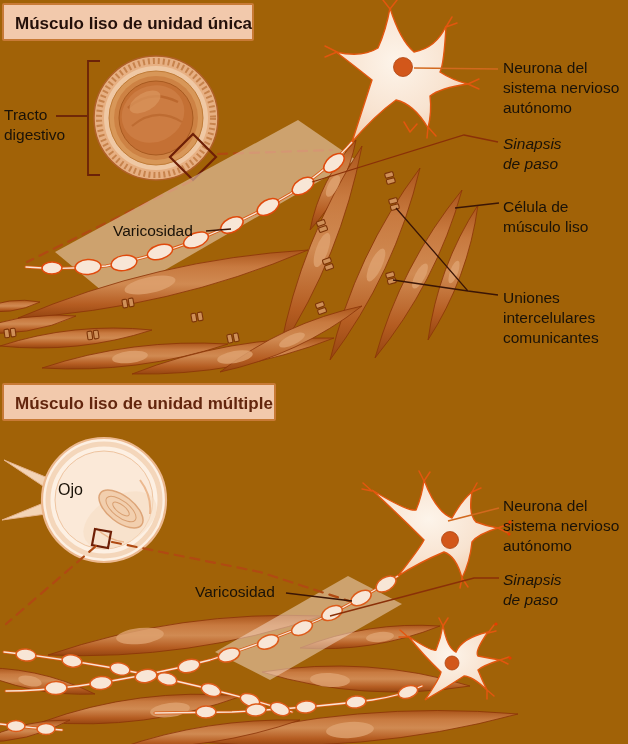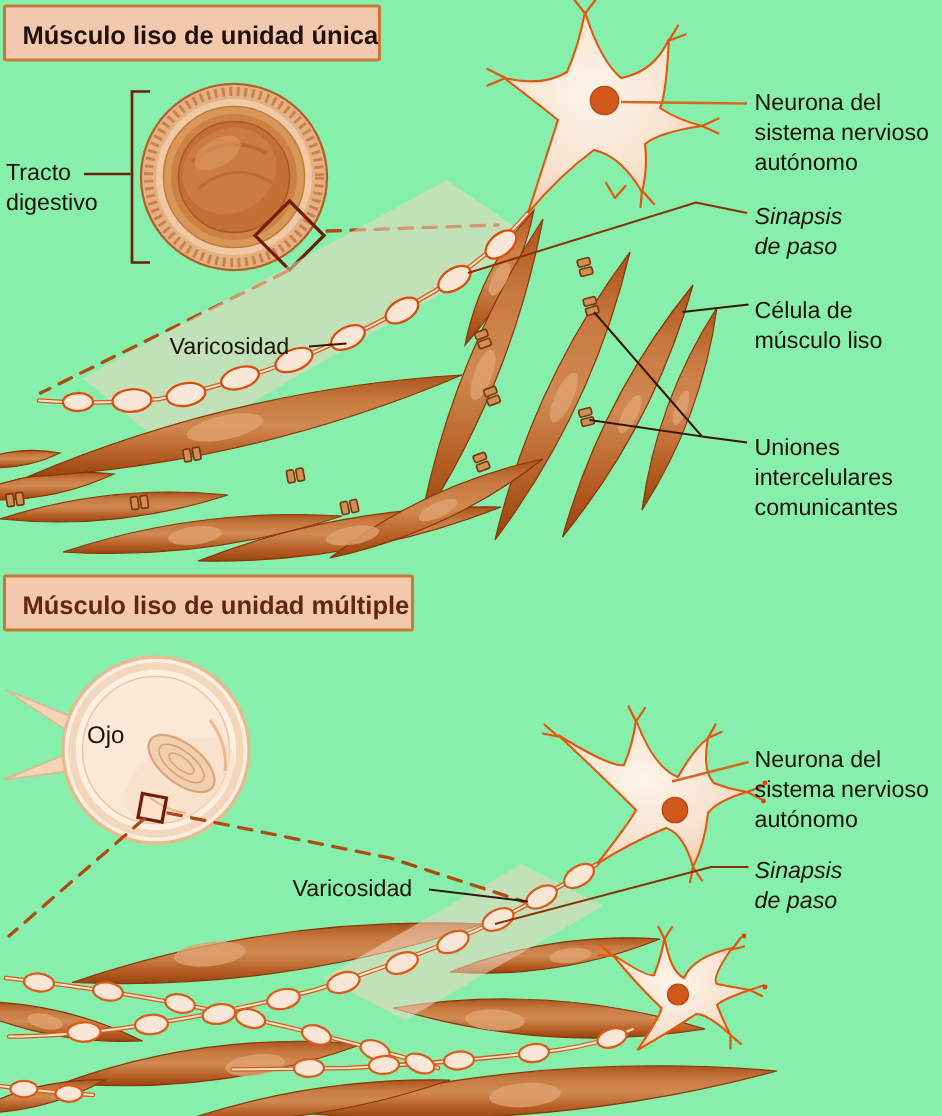--- a/index.html
+++ b/index.html
@@ -1,16 +1,16 @@
 <!DOCTYPE html>
 <html style="--title-box-bg: #f2c9ac; --title-box-border: #c87a36; --title-text-1: #24100a; --title-text-2: #63260e; --label-ink: #1a1208; --leader-dark: #3a1506; --leader-orange: #d2691e; --neuron-stroke: #e2570f; --muscle-mid: #c87a40; --pale-band: #f2d7c2;"><head>
 <meta charset="utf-8">
 <style>
   html,body{margin:0;padding:0;background:#fff;}
-  #stage{position:relative;width:628px;height:744px;overflow:hidden;background:#86efac;}
+  #stage{position:relative;width:628px;height:744px;overflow:hidden;background:#a16207;}
   svg{position:absolute;left:0;top:0;}
   text{font-family:"Liberation Sans",sans-serif;}
   .ttl{font-weight:bold;font-size:17px;fill:var(--title-text-1);}
   .ttl2{fill:var(--title-text-2);}
   .tbox{fill:var(--title-box-bg);stroke:var(--title-box-border);stroke-width:2;}
   .lbl{font-size:15.5px;fill:var(--label-ink);}
   .it{font-style:italic;}
   .ojo{font-size:16px;fill:var(--label-ink);}
   .ld{stroke:var(--leader-dark);stroke-width:1.3;fill:none;}
   .ldo{stroke:var(--leader-orange);stroke-width:1.6;}

